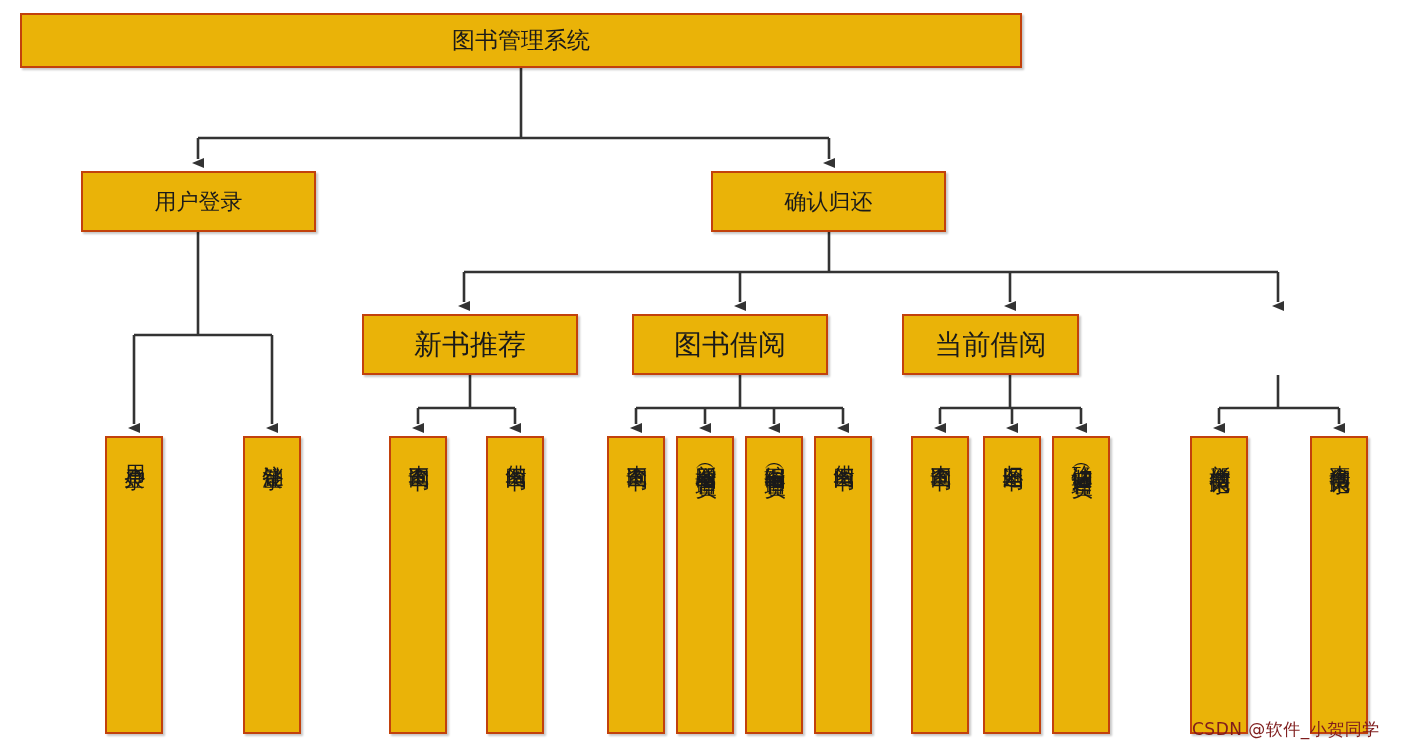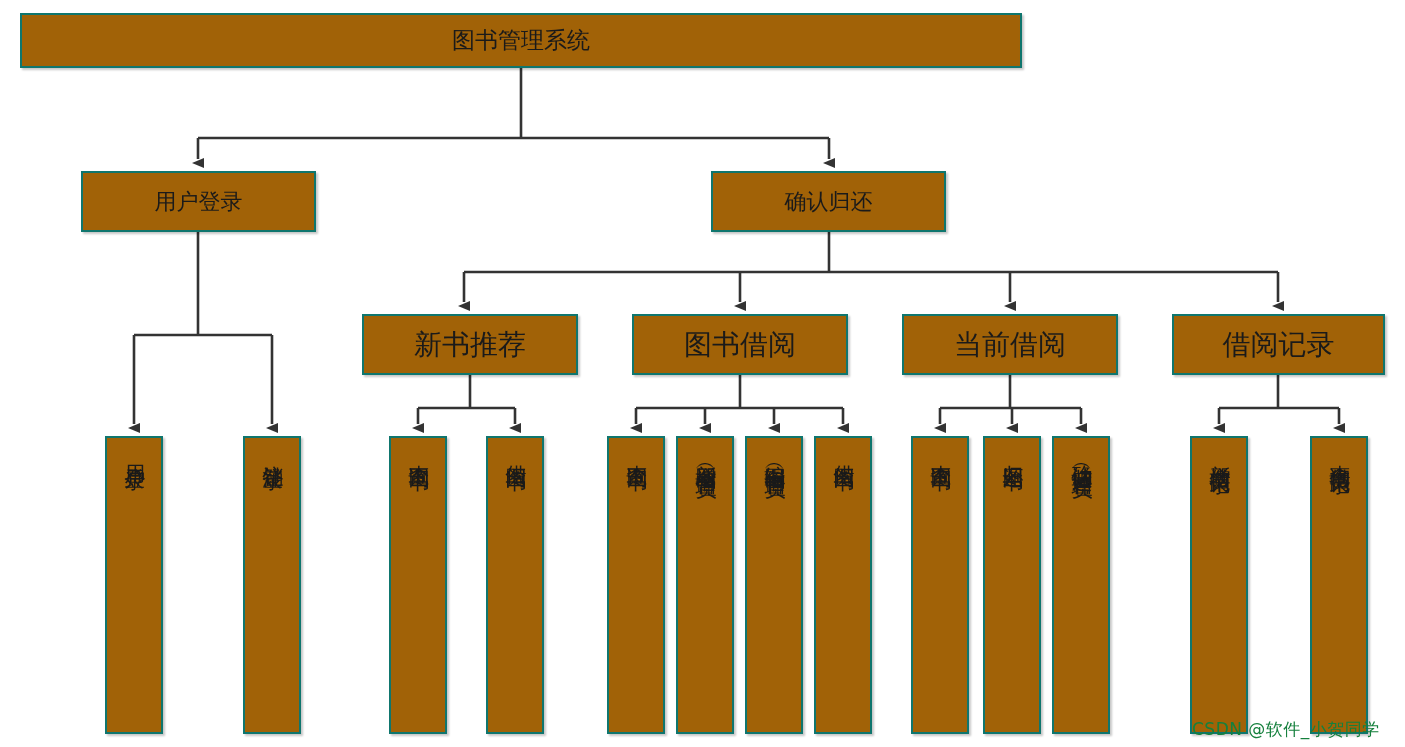--- a/index.html
+++ b/index.html
@@ -22,22 +22,22 @@
     position: absolute;
     left: 0;
     top: 0;
     width: 1405px;
     height: 747px;
     pointer-events: none;
   }
   .node {
     position: absolute;
     box-sizing: border-box;
-    background: #a16207;
-    border: 2px solid #0f766e;
+    background: #eab308;
+    border: 2px solid #c2410c;
     box-shadow: 2px 2px 2px rgba(0,0,0,0.22);
     display: flex;
     align-items: center;
     justify-content: center;
     color: #1a1a1a;
     text-align: center;
   }
   .node.root {
     font-size: 23px;
   }
@@ -135,28 +135,25 @@
   <div class="node level1" id="node-l1-0" style="left: 81px; top: 171px; width: 235px; height: 61px;">
     <span class="htext">用户登录</span>
   </div>
   <div class="node level1" id="node-l1-1" style="left: 711px; top: 171px; width: 235px; height: 61px;">
     <span class="htext">确认归还</span>
   </div>
 
   <div class="node level2" id="node-l2-0" style="left: 362px; top: 314px; width: 216px; height: 61px;">
     <span class="htext">新书推荐</span>
   </div>
-  <div class="node level2" id="node-l2-1" style="left: 632px; top: 314px; width: 216px; height: 61px;">
+  <div class="node level2" id="node-l2-1" style="left: 632px; top: 314px; width: 196px; height: 61px;">
     <span class="htext">图书借阅</span>
   </div>
-  <div class="node level2" id="node-l2-2" style="left: 902px; top: 314px; width: 216px; height: 61px;">
+  <div class="node level2" id="node-l2-2" style="left: 902px; top: 314px; width: 177px; height: 61px;">
     <span class="htext">当前借阅</span>
-  </div>
-  <div class="node level2" id="node-l2-3" style="left: 1172px; top: 314px; width: 213px; height: 61px;">
-    <span class="htext">借阅记录</span>
   </div>
 
   <div class="node leaf" id="node-leaf-0" style="left: 105px; top: 436px; width: 58px; height: 298px;">
     <span class="vtext">用户登录</span>
   </div>
   <div class="node leaf" id="node-leaf-1" style="left: 243px; top: 436px; width: 58px; height: 298px;">
     <span class="vtext">注销登录</span>
   </div>
   <div class="node leaf" id="node-leaf-2" style="left: 389px; top: 436px; width: 58px; height: 298px;">
     <span class="vtext">查询图书</span>
@@ -185,15 +182,15 @@
   <div class="node leaf" id="node-leaf-10" style="left: 1052px; top: 436px; width: 58px; height: 298px;">
     <span class="vtext">确认归还（管理员）</span>
   </div>
   <div class="node leaf" id="node-leaf-11" style="left: 1190px; top: 436px; width: 58px; height: 298px;">
     <span class="vtext">新增借阅记录</span>
   </div>
   <div class="node leaf" id="node-leaf-12" style="left: 1310px; top: 436px; width: 58px; height: 298px;">
     <span class="vtext">查询借阅记录</span>
   </div>
 
-  <div class="watermark" style="left: 1192px; top: 718px; color: #15803d;">CSDN @软件_小贺同学</div>
+  <div class="watermark" style="left: 1192px; top: 718px; color: #7f1d1d;">CSDN @软件_小贺同学</div>
 
 </div>
 
 </body></html>

